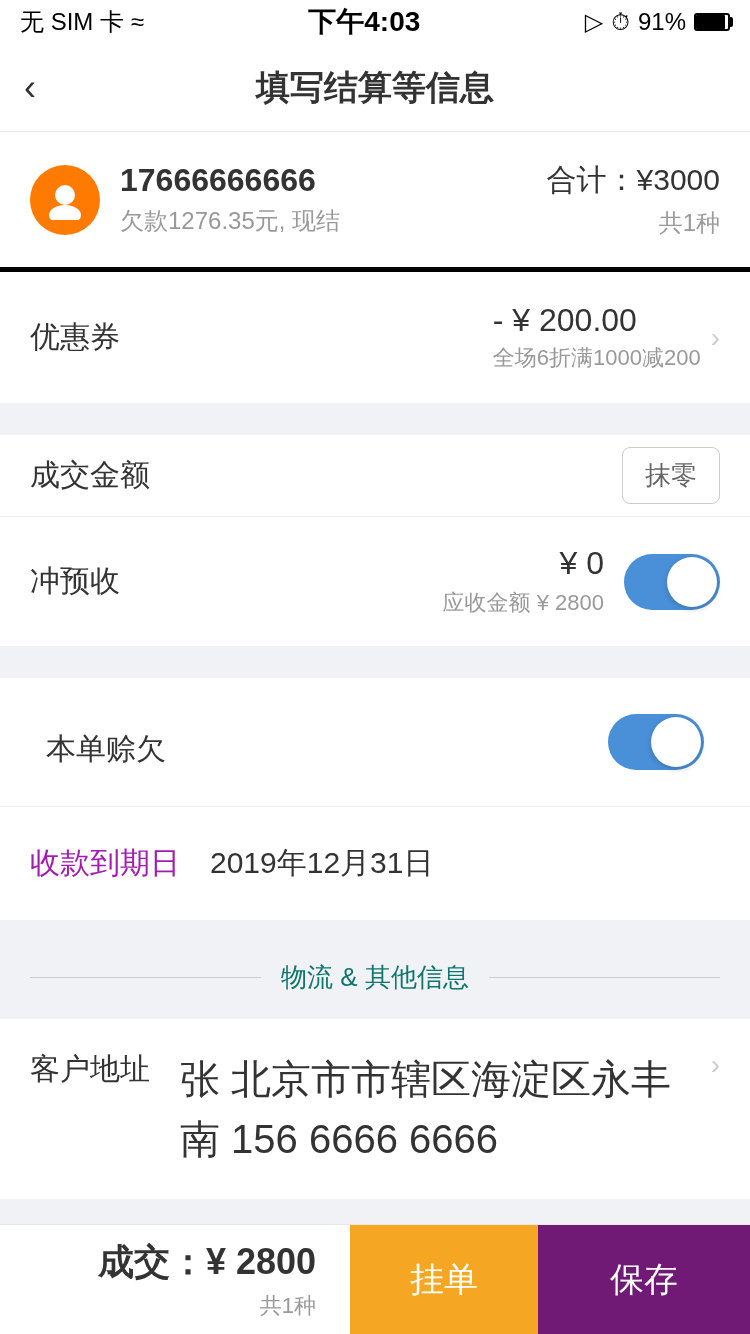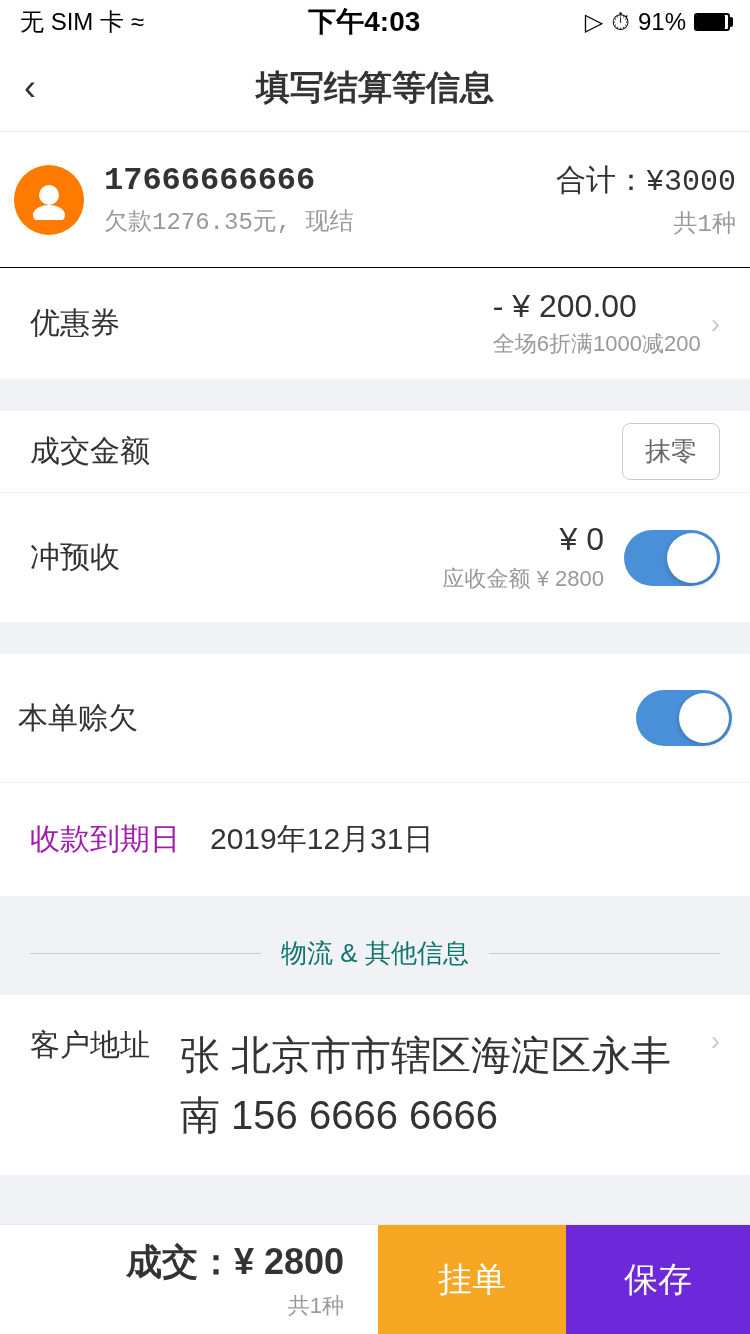--- a/index.html
+++ b/index.html
@@ -61,23 +61,22 @@
     
     .card {
       background: #fff;
       margin-bottom: 16px;
     }
 
     
     .user-row {
       display: flex;
       align-items: center;
-      padding: 28px 14px;
-      background: #fff;
-      font-family: Liberation Mono, monospace;
+      padding: 28px 30px;
+      background: #fff;
     }
     .avatar {
       width: 70px;
       height: 70px;
       border-radius: 35px;
       background: #ff7a00;
       display: flex;
       align-items: center;
       justify-content: center;
       flex-shrink: 0;
@@ -87,23 +86,23 @@
     .user-phone { font-size: 32px; font-weight: 600; color: #333; }
     .user-sub { font-size: 24px; color: #999; margin-top: 6px; }
     .user-total { text-align: right; }
     .total-amount { font-size: 30px; color: #333; font-weight: 500; }
     .total-count { font-size: 24px; color: #999; margin-top: 6px; }
 
     
     .coupon-row {
       display: flex;
       align-items: center;
-      padding: 20px 30px;
-      background: #fff;
-      border-top: 1px solid #000000;
+      padding: 30px 30px;
+      background: #fff;
+      border-top: 5px solid #000000;
     }
     .coupon-label { font-size: 30px; color: #333; }
     .coupon-right { margin-left: auto; display: flex; align-items: center; gap: 10px; }
     .coupon-amount { font-size: 32px; color: #333; font-weight: 500; }
     .coupon-desc { font-size: 22px; color: #999; margin-top: 4px; text-align: right; }
     .chevron { font-size: 28px; color: #ccc; }
 
     
     .section-divider {
       height: 16px;
@@ -162,22 +161,22 @@
       background: #fff;
       position: absolute;
       top: 3px;
       right: 3px;
       box-shadow: 0 2px 6px rgba(0,0,0,0.2);
     }
 
     
     .debt-row {
       display: flex;
-      align-items: center;
-      padding: 36px 18px;
+      align-items: flex-end;
+      padding: 36px 46px;
       background: #fff;
     }
     .debt-label { font-size: 30px; color: #333; }
     .debt-right { margin-left: auto; }
 
     
     .due-row {
       display: flex;
       align-items: center;
       padding: 36px 30px;
@@ -241,23 +240,23 @@
       background: #f5a623;
       display: flex;
       align-items: center;
       justify-content: center;
       font-size: 34px;
       color: #fff;
       font-weight: 500;
       cursor: pointer;
     }
     .btn-save {
-      width: 184px;
+      width: 212px;
       height: 110px;
-      background: #6d28d9;
+      background: #701a75;
       display: flex;
       align-items: center;
       justify-content: center;
       font-size: 34px;
       color: #fff;
       font-weight: 500;
       cursor: pointer;
     }
 
     .empty-space {

